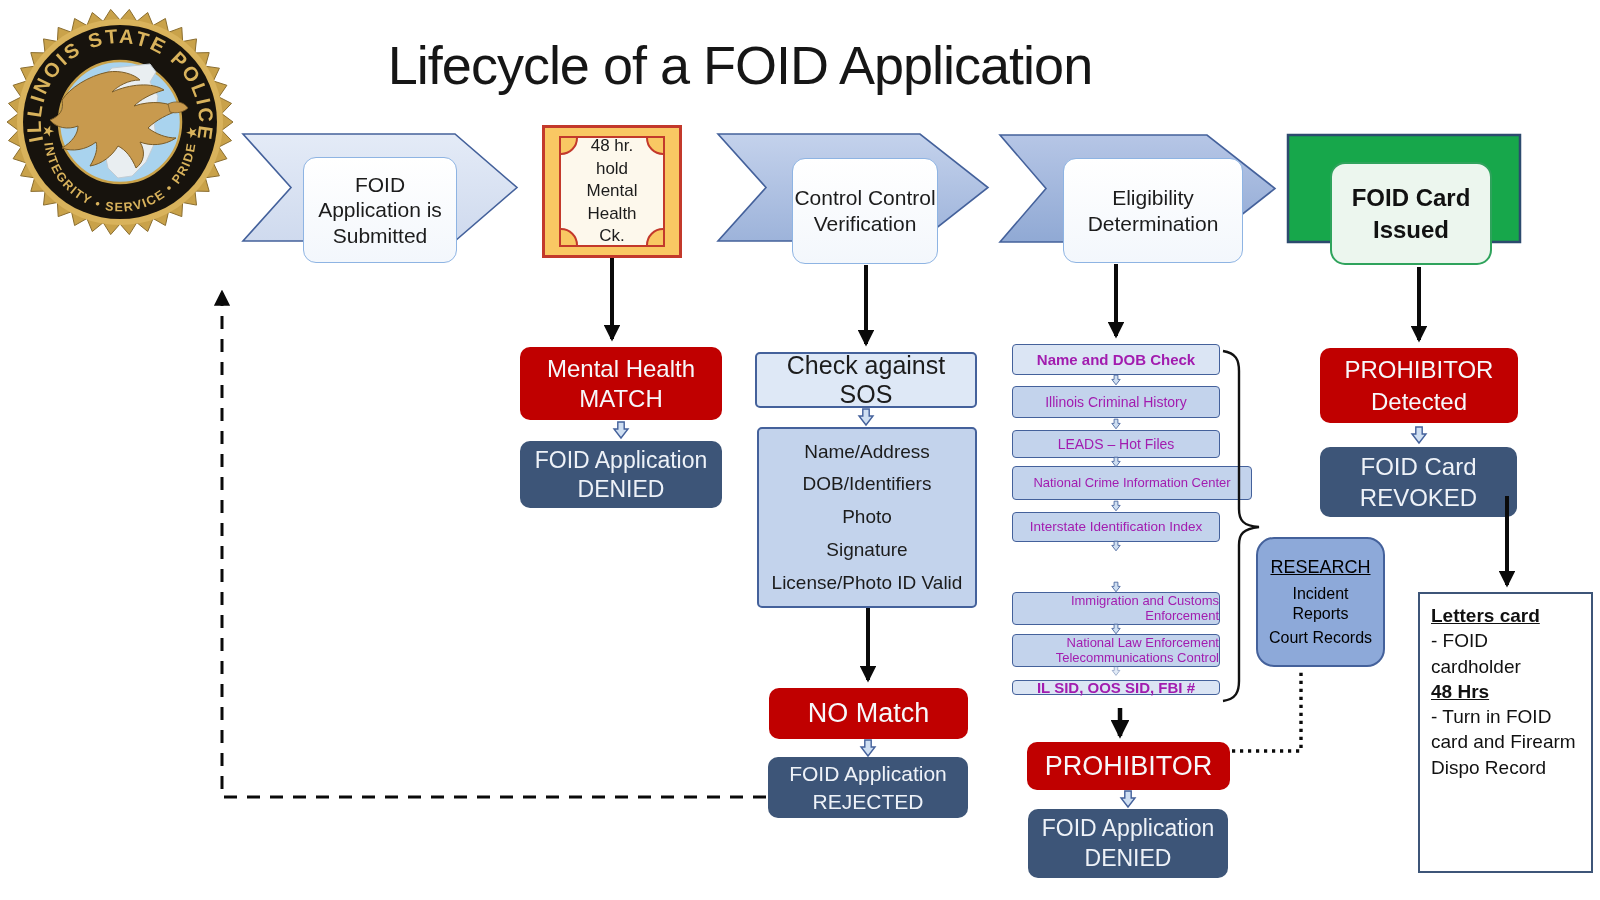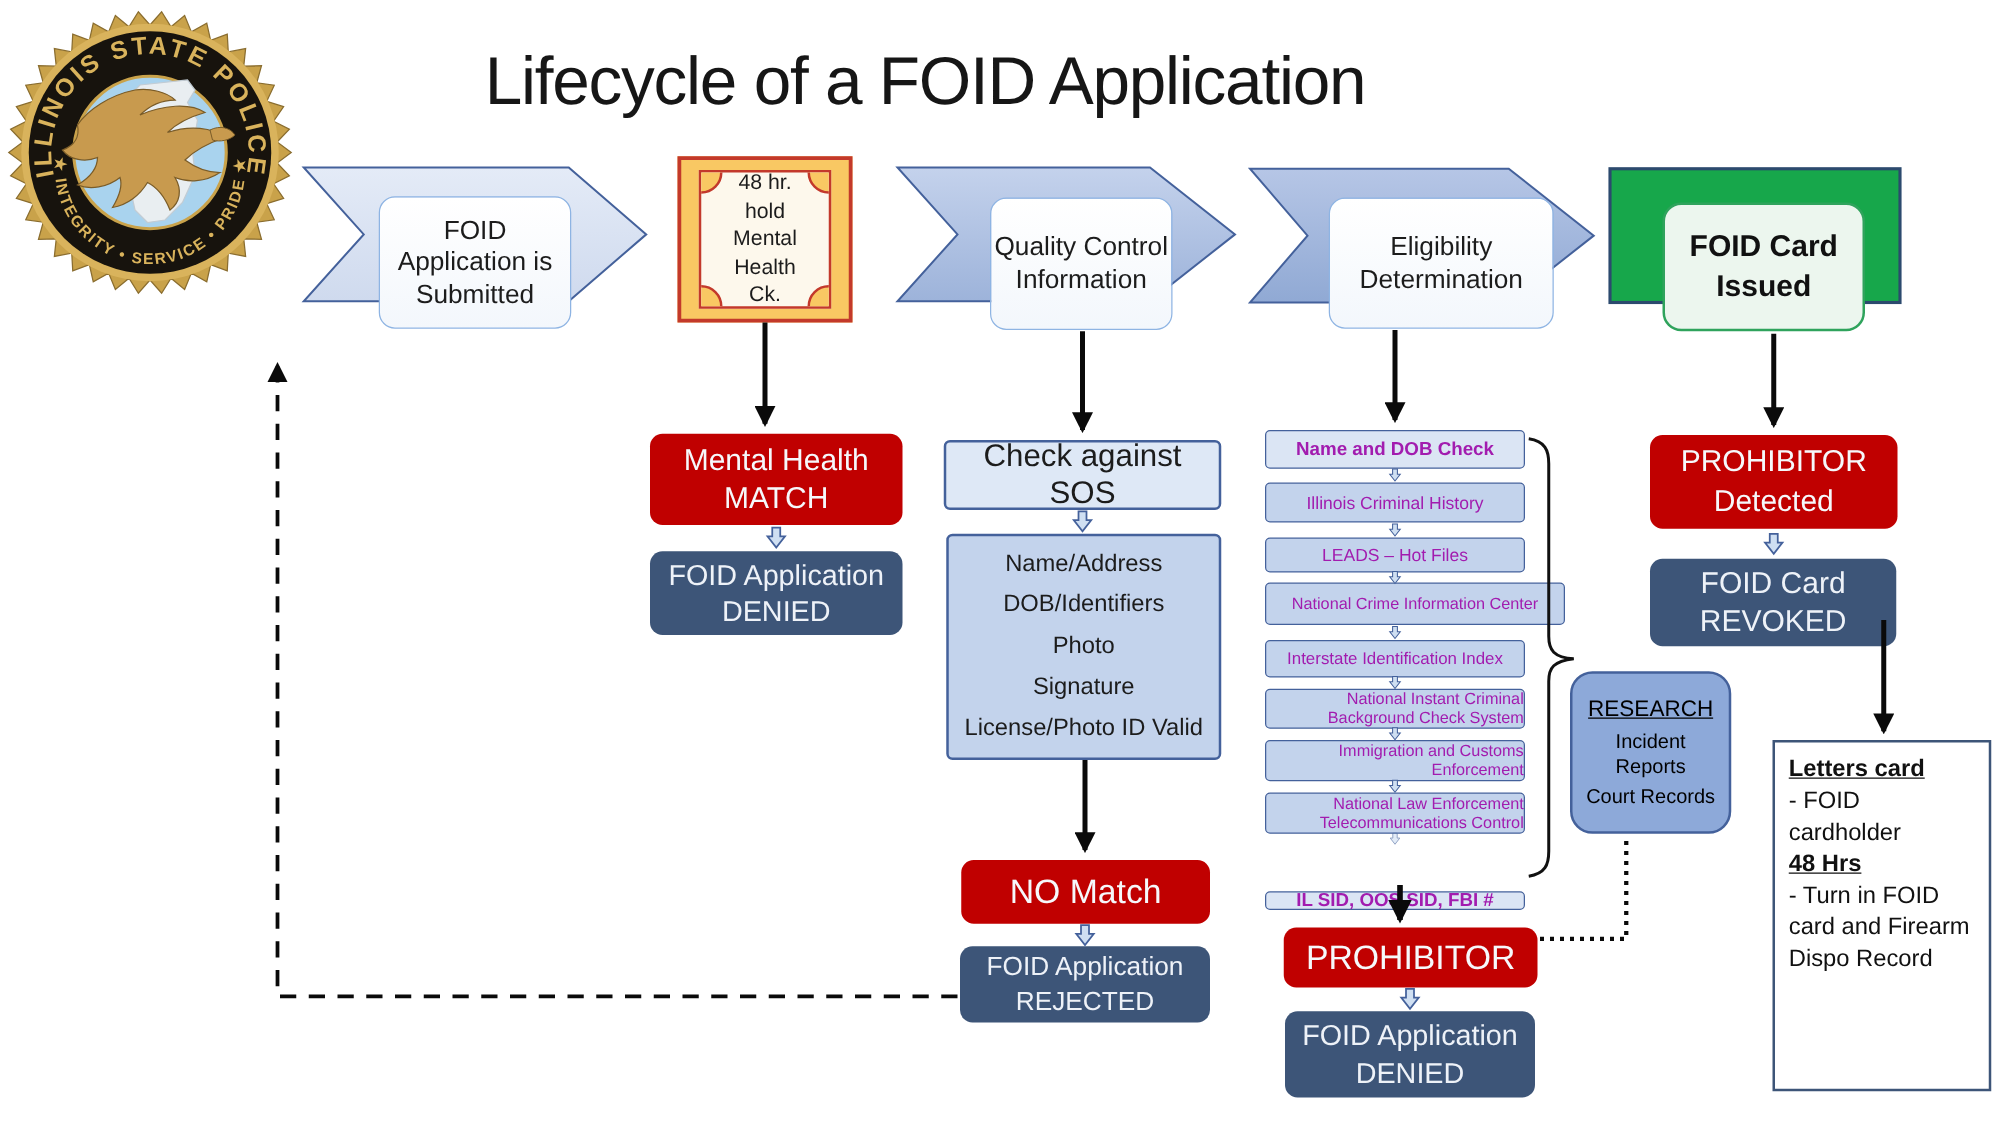--- a/index.html
+++ b/index.html
@@ -118,21 +118,21 @@
       <div class="bite bl"></div>
       <div class="bite br"></div>
       <div>48 hr.</div>
       <div>hold</div>
       <div>Mental</div>
       <div>Health</div>
       <div>Ck.</div>
     </div>
   </div>
 
-  <div class="abs chev-label center" style="left:792px;top:158px;width:146px;height:106px;">Quality Control Information</div>
+  <div class="abs chev-label center" style="left:792px;top:158px;width:146px;height:106px;">Control Control Verification</div>
 
   <div class="abs chev-label center" style="left:1063px;top:158px;width:180px;height:105px;">Eligibility Determination</div>
 
   <div class="abs green-label center" style="left:1330px;top:162px;width:162px;height:103px;">FOID Card Issued</div>
 
   <div class="abs box-red center" style="left:520px;top:347px;width:202px;height:73px;font-size:24px;line-height:1.25;">Mental Health MATCH</div>
   <div class="abs box-slate center" style="left:520px;top:441px;width:202px;height:67px;font-size:23px;line-height:1.25;">FOID Application DENIED</div>
 
   <div class="abs box-ltblue center" style="left:755px;top:352px;width:222px;height:56px;font-size:25px;">Check against SOS</div>
 
@@ -145,24 +145,23 @@
   </div>
 
   <div class="abs box-red center" style="left:769px;top:688px;width:199px;height:51px;font-size:27px;">NO Match</div>
   <div class="abs box-slate center" style="left:768px;top:757px;width:200px;height:61px;font-size:21px;line-height:1.3;">FOID Application REJECTED</div>
 
   <div class="abs elig-item hl center" style="left:1012px;top:344px;width:208px;height:31px;">Name and DOB Check</div>
   <div class="abs elig-item center" style="left:1012px;top:386px;width:208px;height:32px;font-size:14px;">Illinois Criminal History</div>
   <div class="abs elig-item center" style="left:1012px;top:430px;width:208px;height:28px;font-size:14px;">LEADS – Hot Files</div>
   <div class="abs elig-item center" style="left:1012px;top:466px;width:240px;height:34px;font-size:13px;">National Crime Information Center</div>
   <div class="abs elig-item center" style="left:1012px;top:512px;width:208px;height:30px;">Interstate Identification Index</div>
-  <div class="abs elig-item center" style="left:1012px;top:551px;width:208px;height:32px;font-size:13px;">National Instant Criminal Background Check System</div>
   <div class="abs elig-item center" style="left:1012px;top:592px;width:208px;height:33px;font-size:13px;">Immigration and Customs Enforcement</div>
   <div class="abs elig-item center" style="left:1012px;top:634px;width:208px;height:33px;font-size:13px;">National Law Enforcement Telecommunications Control</div>
-  <div class="abs elig-item hl center" style="left:1012px;top:680px;width:208px;height:15px;margin-top:33px;">IL SID, OOS SID, FBI #</div>
+  <div class="abs elig-item hl center" style="left:1012px;top:680px;width:208px;height:15px;">IL SID, OOS SID, FBI #</div>
 
   <div class="abs box-red center" style="left:1027px;top:742px;width:203px;height:48px;font-size:27px;">PROHIBITOR</div>
   <div class="abs box-slate center" style="left:1028px;top:809px;width:200px;height:69px;font-size:23px;line-height:1.3;">FOID Application DENIED</div>
 
   <div class="abs box-research col" style="left:1256px;top:537px;width:129px;height:130px;">
     <div class="u" style="font-size:18px;margin-bottom:6px;">RESEARCH</div>
     <div style="font-size:16px;line-height:1.2;width:96px;margin-bottom:6px;">Incident Reports</div>
     <div style="font-size:16px;">Court Records</div>
   </div>
 

